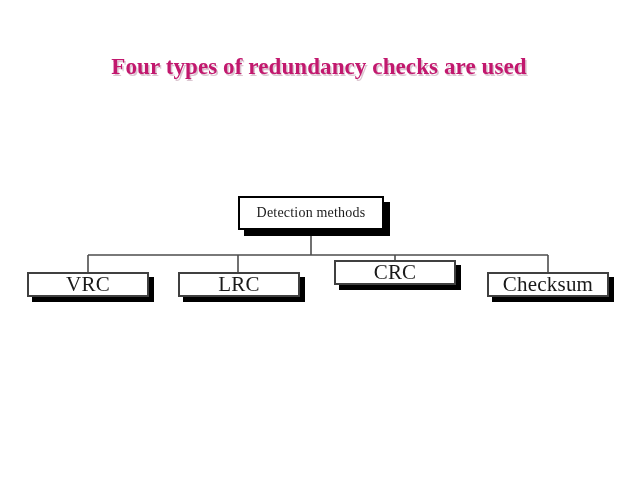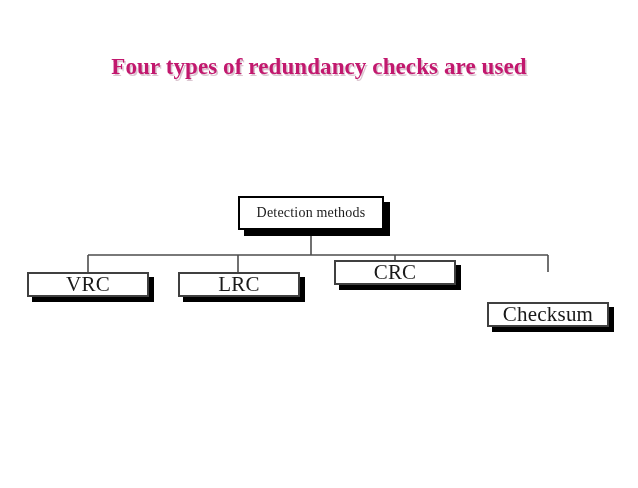--- a/index.html
+++ b/index.html
@@ -117,18 +117,18 @@
     </div>
 
     <div class="node node-leaf" style="left:178px; top:272px; width:122px; height:25px;text-align:right;">
       <span>LRC</span>
     </div>
 
     <div class="node node-leaf" style="left:334px; top:260px; width:122px; height:25px;">
       <span>CRC</span>
     </div>
 
-    <div class="node node-leaf" style="left:487px; top:272px; width:122px; height:25px;margin-top:30px;">
+    <div class="node node-leaf" style="left:487px; top:272px; width:122px; height:25px;">
       <span>Checksum</span>
     </div>
 
   </div>
 </div>
 
 </body></html>

